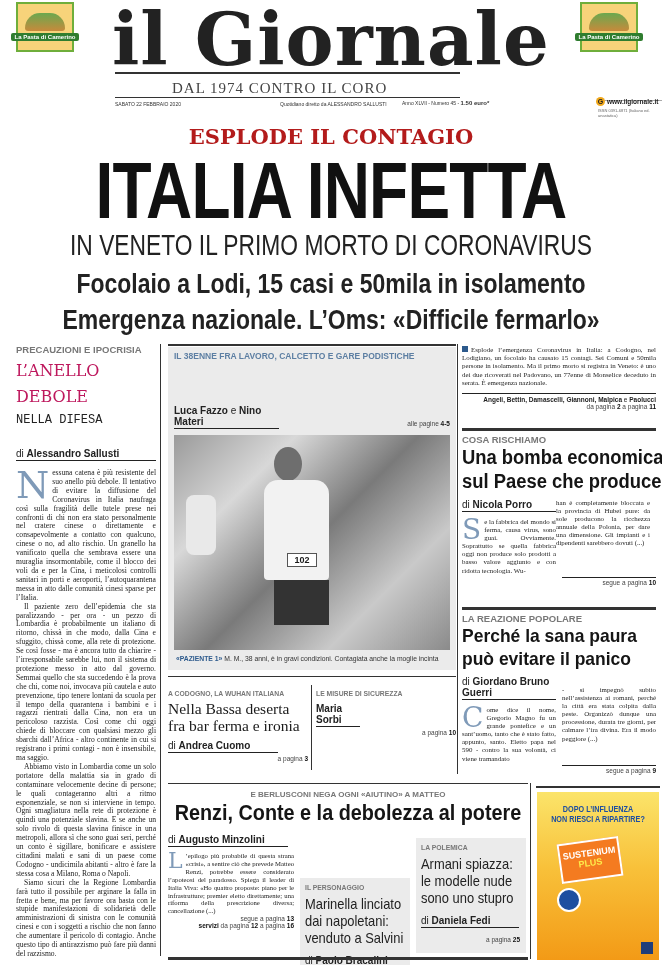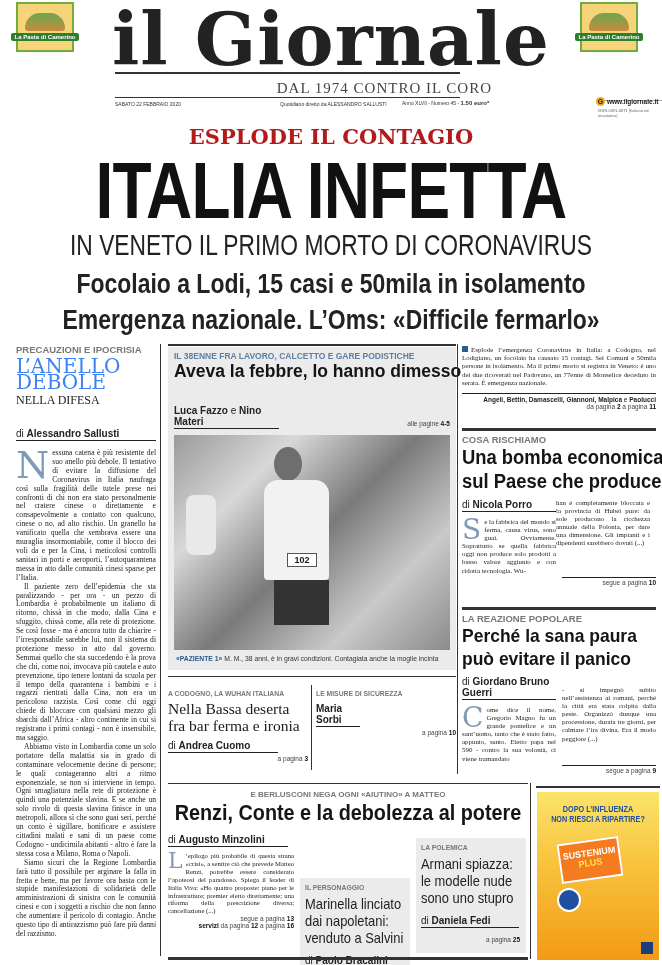--- a/index.html
+++ b/index.html
@@ -3,21 +3,21 @@
 <meta charset="utf-8">
 <style>
   *{box-sizing:border-box;margin:0;padding:0}
   body{width:662px;height:965px;background:#fff;color:#1a1a1a;font-family:"Liberation Serif",serif;position:relative;overflow:hidden}
   .abs{position:absolute}
   .ad-box{width:58px;height:50px;background:#f7d37a;border:2px solid #6fae3b;display:flex;flex-direction:column;align-items:center;justify-content:center}
   .ad-hill{width:40px;height:18px;border-radius:20px 20px 4px 4px;background:linear-gradient(#6aa84f,#c78a3b);margin-bottom:2px}
   .ad-ribbon{background:#2f7d2f;color:#fff;font-family:"Liberation Sans",sans-serif;font-size:6px;font-weight:bold;padding:1px 3px;border-radius:2px;white-space:nowrap}
   .masthead{font-family:"DejaVu Serif",serif;font-weight:bold;font-size:72px;letter-spacing:1px;line-height:72px;color:#222;left:112px;top:4px;width:440px;text-align:left}
   .rule{background:#333}
-  .motto{font-family:"Liberation Serif",serif;font-size:15px;letter-spacing:1px;color:#444;left:192px;top:80px;width:300px;text-align:right}
+  .motto{font-family:"Liberation Serif",serif;font-size:15px;letter-spacing:1px;color:#444;left:172px;top:80px;width:300px;text-align:left}
   .tiny{font-family:"Liberation Sans",sans-serif;font-size:5px;color:#333}
   .kicker-red{font-family:"DejaVu Serif",serif;font-weight:bold;color:#b31b1b;font-size:21px;left:0;width:662px;text-align:center;top:124px}
   .huge{font-family:"Liberation Sans",sans-serif;font-weight:bold;font-size:80px;letter-spacing:-1px;transform:scaleX(0.80);transform-origin:center top;left:-30px;width:722px;text-align:center;top:150px;line-height:82px;color:#111}
   .sub1{font-family:"Liberation Sans",sans-serif;font-size:30px;transform:scaleX(0.76);transform-origin:center top;left:-60px;width:782px;text-align:center;top:228px;color:#222;letter-spacing:0}
   .sub2{font-family:"Liberation Sans",sans-serif;font-weight:bold;font-size:28px;transform:scaleX(0.82);transform-origin:center top;left:-40px;width:742px;text-align:center;color:#222}
   .kick{font-family:"Liberation Sans",sans-serif;font-weight:bold;color:#777;text-transform:uppercase}
   .byline{font-family:"Liberation Sans",sans-serif;font-size:10px;color:#222;border-bottom:1px solid #222;padding-bottom:1px}
   .byline b{font-weight:bold}
   .body{font-family:"Liberation Serif",serif;font-size:7.6px;line-height:8.9px;text-align:justify;color:#222}
   .body p{text-indent:8px}
@@ -55,38 +55,37 @@
 <div class="abs tiny" style="left:598px;top:108px;font-size:4px;color:#666">ISSN 0391-6871 (Italiano ed. anastatica)</div>
 
 <div class="abs kicker-red">ESPLODE IL CONTAGIO</div>
 <div class="abs huge">ITALIA INFETTA</div>
 <div class="abs sub1">IN VENETO IL PRIMO MORTO DI CORONAVIRUS</div>
 <div class="abs sub2" style="top:268px">Focolaio a Lodi, 15 casi e 50mila in isolamento</div>
 <div class="abs sub2" style="top:304px">Emergenza nazionale. L’Oms: «Difficile fermarlo»</div>
 
 <div class="abs" style="left:16px;top:344px;width:140px">
   <div class="kick" style="font-size:9.5px">PRECAUZIONI E IPOCRISIA</div>
-  <div style="font-family:'DejaVu Serif',serif;font-size:20px;color:#3b82f6;line-height:16px;margin-top:3px">L’ANELLO DEBOLE</div>
-  <div style="font-family:Liberation Serif, serif;font-size:12px;color:#222;line-height:16px;margin-top:2px">NELLA DIFESA</div>
+  <div style="font-family:'DejaVu Serif',serif;font-size:16px;color:#be185d;line-height:26px;margin-top:3px">L’ANELLO DEBOLE</div>
+  <div style="font-family:Liberation Mono, monospace;font-size:12px;color:#222;line-height:16px;margin-top:2px">NELLA DIFESA</div>
   <div class="byline" style="margin-top:20px"><span>di</span> <b>Alessandro Sallusti</b></div>
   <div class="body" style="margin-top:8px">
     <span class="drop">N</span>
     <span>essuna catena è più resistente del suo anello più debole. Il tentativo di evitare la diffusione del Coronavirus in Italia naufraga così sulla fragilità delle tutele prese nei confronti di chi non era stato personalmente nel cratere cinese o direttamente e consapevolmente a contatto con qualcuno, cinese o no, ad alto rischio. Un granello ha vanificato quella che sembrava essere una muraglia insormontabile, come il blocco dei voli da e per la Cina, i meticolosi controlli sanitari in porti e aeroporti, l’autoquarantena messa in atto dalle comunità cinesi sparse per l’Italia.</span>
     <p>Il paziente zero dell’epidemia che sta paralizzando - per ora - un pezzo di Lombardia è probabilmente un italiano di ritorno, chissà in che modo, dalla Cina e sfuggito, chissà come, alla rete di protezione. Se così fosse - ma è ancora tutto da chiarire - l’irresponsabile sarebbe lui, non il sistema di protezione messo in atto dal governo. Semmai quello che sta succedendo è la prova che chi, come noi, invocava più cautela e auto prevenzione, tipo tenere lontani da scuola per il tempo della quarantena i bambini e i ragazzi rientrati dalla Cina, non era un pericoloso razzista. Così come chi oggi chiede di bloccare con qualsiasi mezzo gli sbarchi dall’Africa - altro continente in cui si registrano i primi contagi - non è insensibile, ma saggio.</p>
     <p>Abbiamo visto in Lombardia come un solo portatore della malattia sia in grado di contaminare velocemente decine di persone; le quali contageranno altri a ritmo esponenziale, se non si interviene in tempo. Ogni smagliatura nella rete di protezione è quindi una potenziale slavina. E se anche un solo rivolo di questa slavina finisce in una metropoli, allora sì che sono guai seri, perché un conto è sigillare, bonificare e assistere cittadini malati e sani di un paese come Codogno - undicimila abitanti - altro è fare la stessa cosa a Milano, Roma o Napoli.</p>
     <p>Siamo sicuri che la Regione Lombardia farà tutto il possibile per arginare la falla in fretta e bene, ma per favore ora basta con le stupide manifestazioni di solidarietà delle amministrazioni di sinistra con le comunità cinesi e con i soggetti a rischio che non fanno che aumentare il pericolo di contagio. Anche questo tipo di antirazzismo può fare più danni del razzismo.</p>
   </div>
 </div>
 <div class="abs vline" style="left:160px;top:344px;height:612px"></div>
 
 <div class="abs rule" style="left:168px;top:344px;width:288px;height:2px"></div>
 <div class="abs gray" style="left:168px;top:347px;width:288px;height:323px">
   <div class="kick" style="position:absolute;left:6px;top:4px;font-size:8.5px;color:#5d7fa3">IL 38ENNE FRA LAVORO, CALCETTO E GARE PODISTICHE</div>
   <div class="hsans" style="position:absolute;left:6px;top:14px;font-size:17.5px;line-height:20px;white-space:nowrap">
-    <div>Aveva la febbre, lo hanno dimesso</div>
   </div>
   <div class="byline" style="position:absolute;left:6px;top:58px;width:105px;font-weight:bold"><span>Luca Fazzo</span> <span style="font-weight:normal">e</span> <span>Nino Materi</span></div>
   <div class="seg" style="position:absolute;right:6px;top:73px"><span>alle pagine</span> <b>4-5</b></div>
   <div style="position:absolute;left:6px;top:88px;width:276px;height:215px;background:linear-gradient(135deg,#9a9a9a 0%,#d8d8d8 25%,#7a7a7a 50%,#c9c9c9 75%,#8b8b8b 100%);overflow:hidden">
     <div style="position:absolute;left:100px;top:12px;width:28px;height:34px;border-radius:50%;background:#6e6e6e"></div>
     <div style="position:absolute;left:90px;top:45px;width:65px;height:100px;background:#f2f2f2;border-radius:14px 14px 4px 4px"></div>
     <div style="position:absolute;left:113px;top:118px;width:30px;height:14px;background:#fff;border:1px solid #555;font:bold 9px 'Liberation Sans',sans-serif;text-align:center;line-height:12px">102</div>
     <div style="position:absolute;left:100px;top:145px;width:55px;height:45px;background:#333"></div>
     <div style="position:absolute;left:12px;top:60px;width:30px;height:60px;background:#e9e9e9;border-radius:8px"></div>
   </div>

